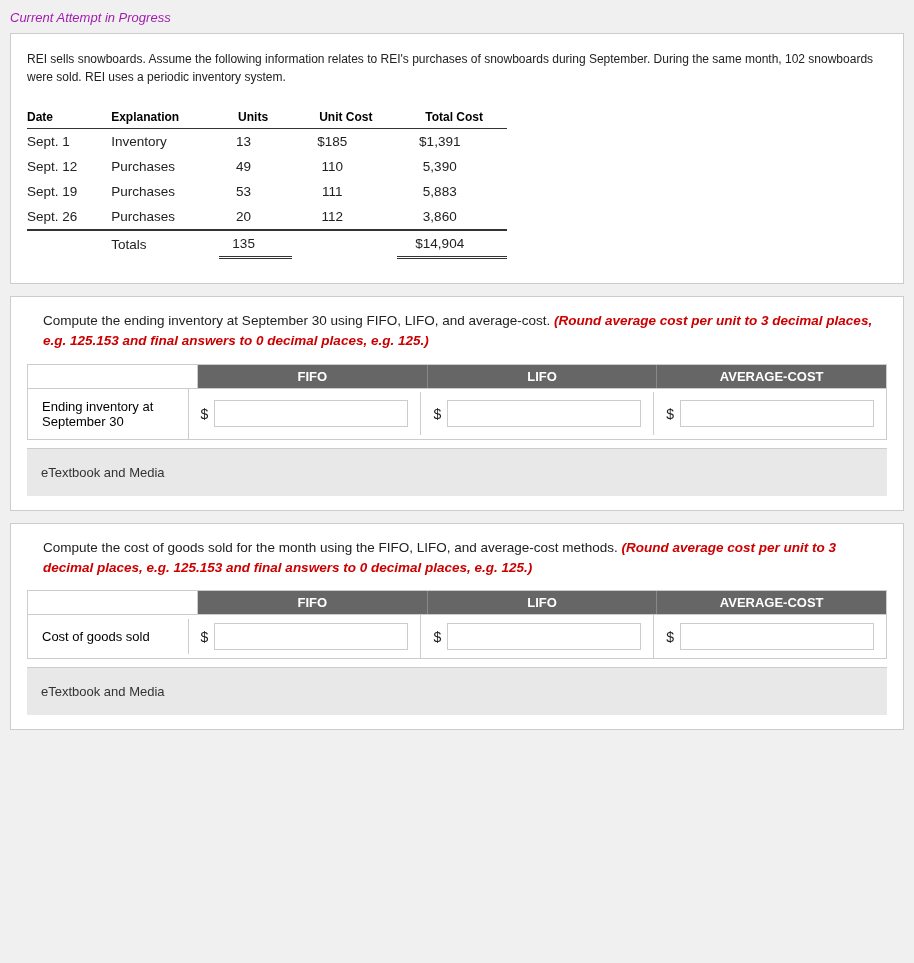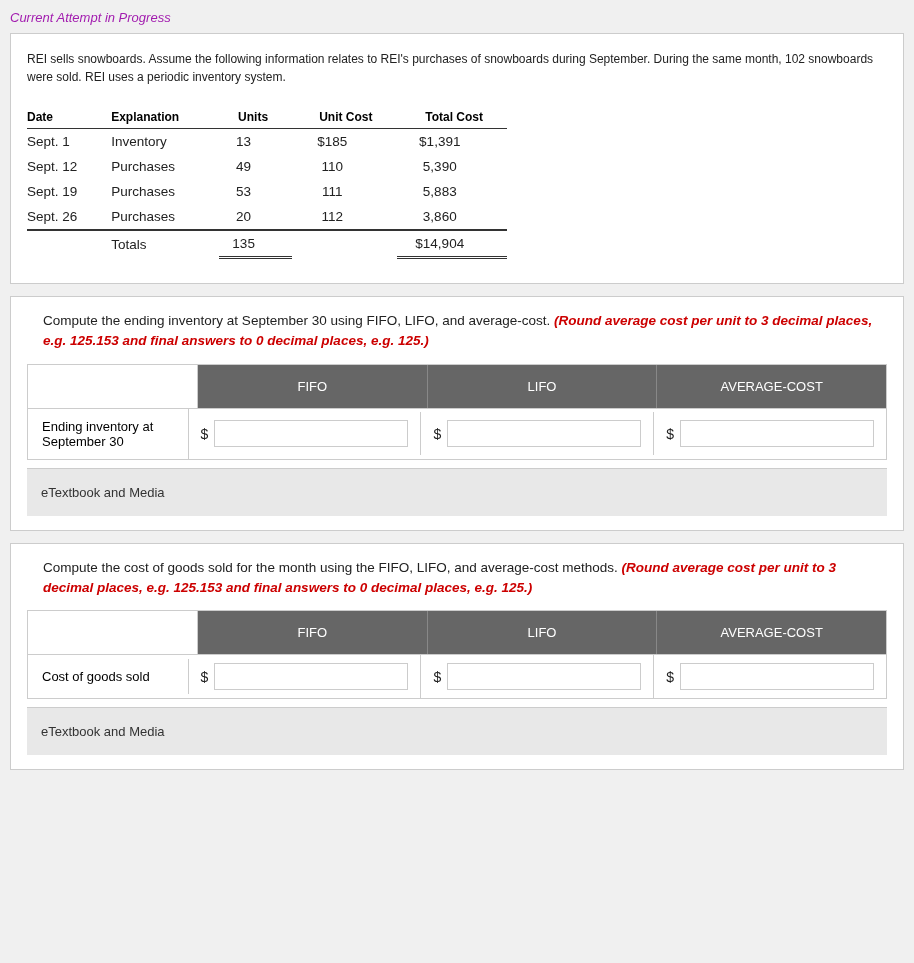--- a/index.html
+++ b/index.html
@@ -159,22 +159,22 @@
     .header-three-col {
       display: flex;
       flex: 1;
     }
 
     .header-col {
       flex: 1;
       background: #666;
       color: #fff;
       text-align: center;
-      padding: 14px 0;
-      font-weight: 400;
+      padding: 4px 0;
+      font-weight: 700;
       font-size: 13px;
       border-right: 1px solid #888;
     }
 
     .header-col:last-child {
       border-right: none;
     }
   </style>
 </head>
 <body>

